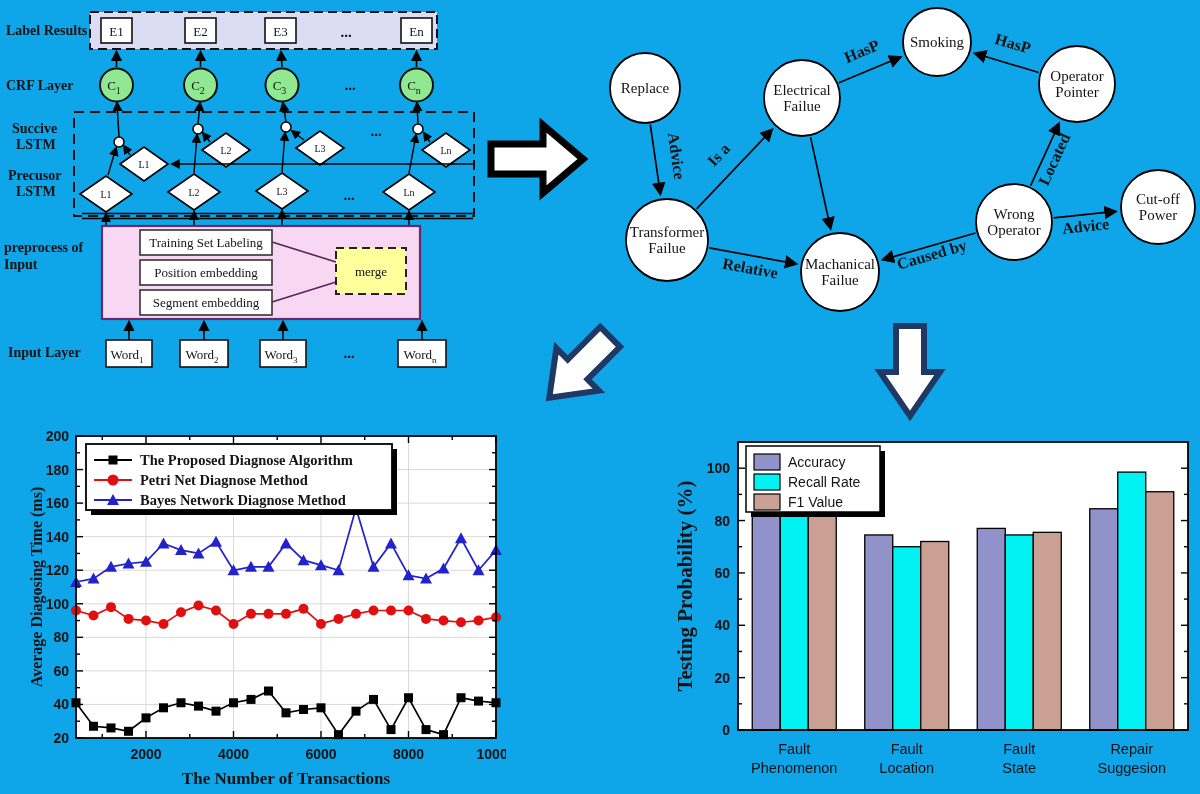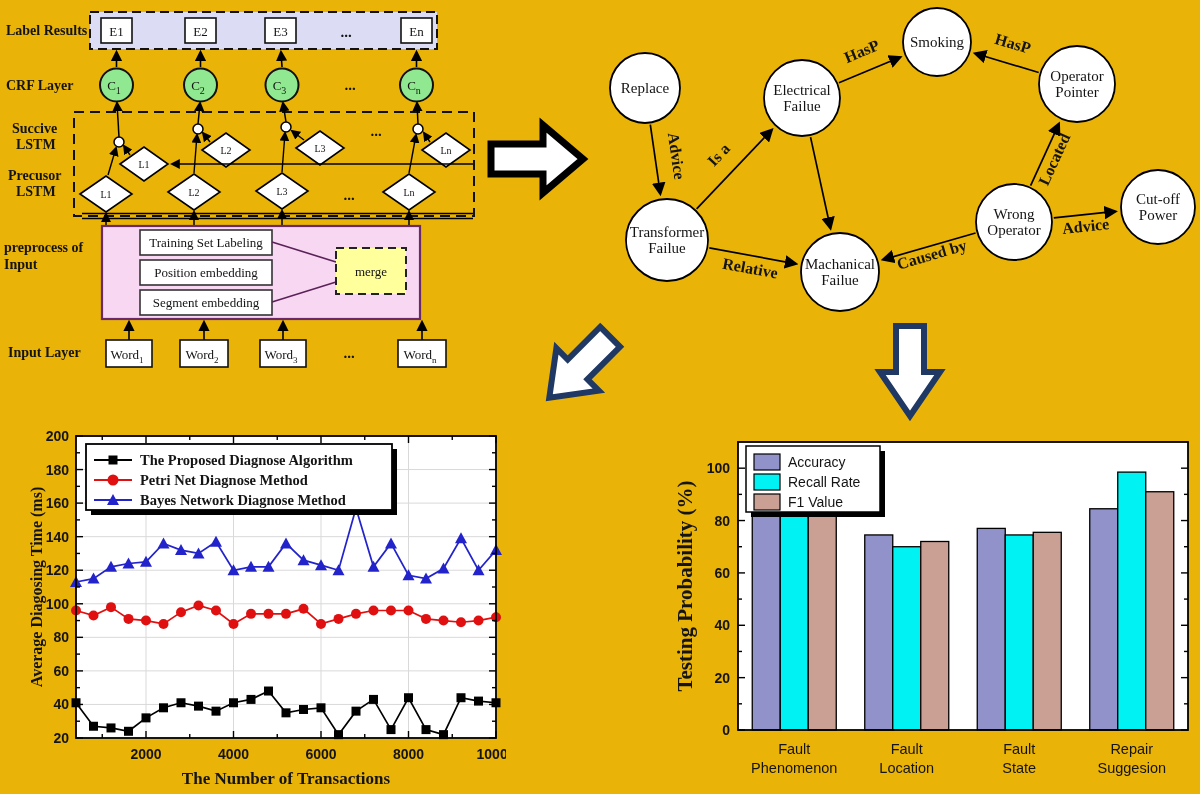--- a/index.html
+++ b/index.html
@@ -1,16 +1,16 @@
 <!DOCTYPE html>
 <html><head>
 <meta charset="utf-8">
 <style>
   html,body{margin:0;padding:0;background:#fff;}
-  #stage{position:relative;width:1200px;height:794px;background:#eab308;overflow:hidden;
+  #stage{position:relative;width:1200px;height:794px;background:#0ea5e9;overflow:hidden;
          font-family:"Liberation Serif",serif;}
   .panel{position:absolute;}
   svg text{fill:#141414;}
   .rowlab{font-size:14px;font-weight:600;}
   .boxtxt{font-size:13px;text-anchor:middle;}
   .smalltxt{font-size:10px;text-anchor:middle;}
   .dots{font-size:15px;font-weight:700;text-anchor:middle;}
 </style>
 </head>
 <body>

